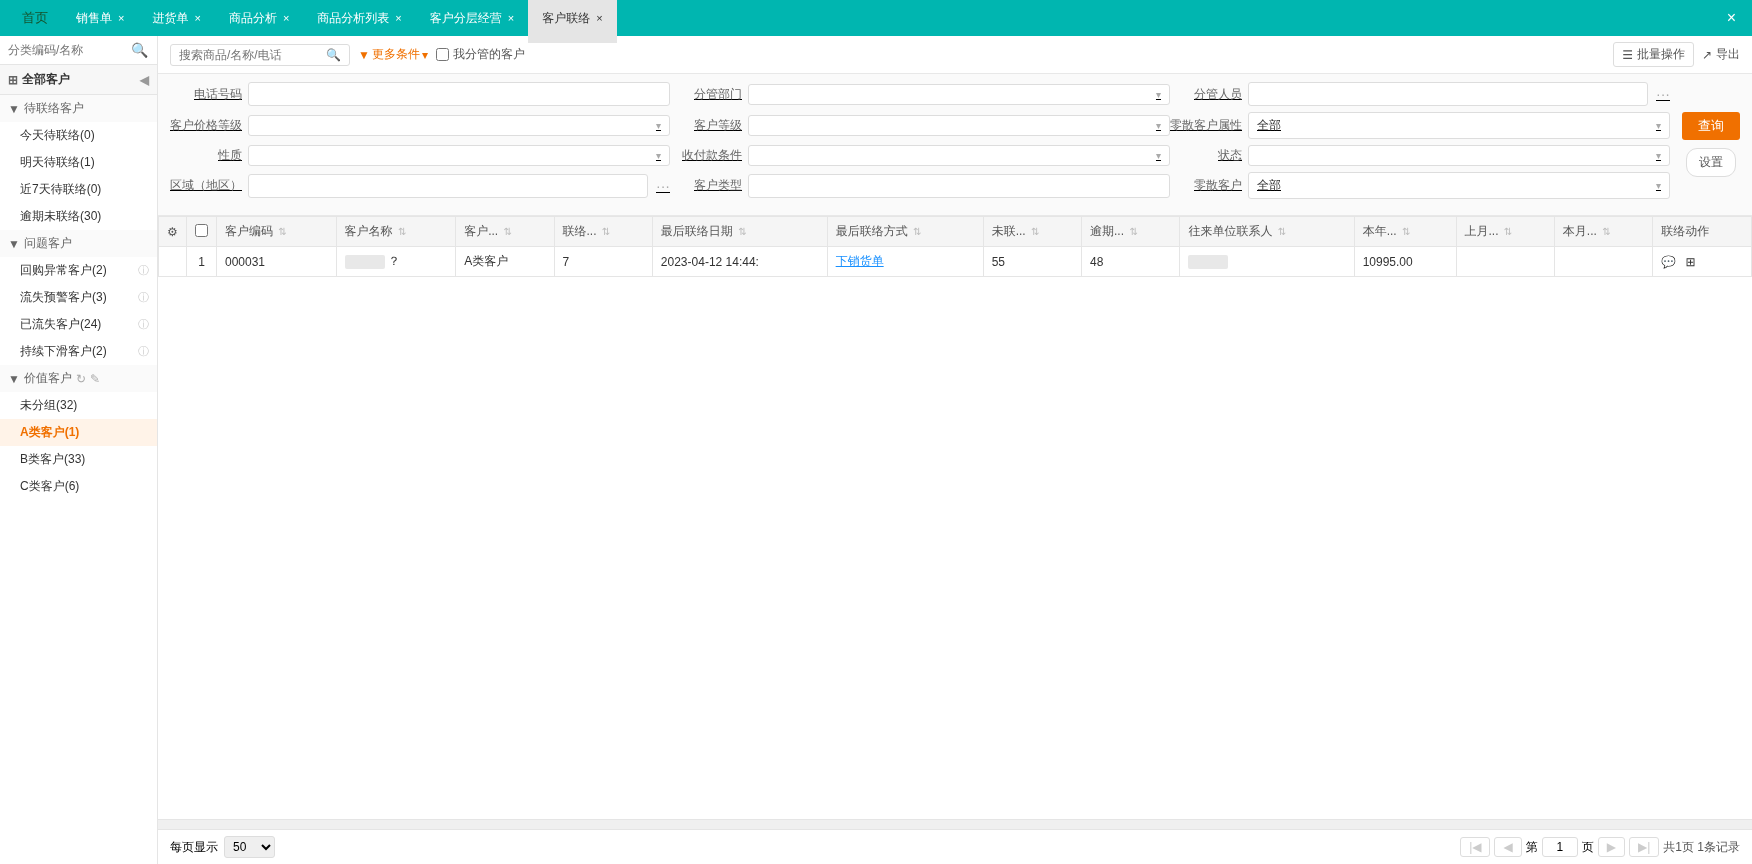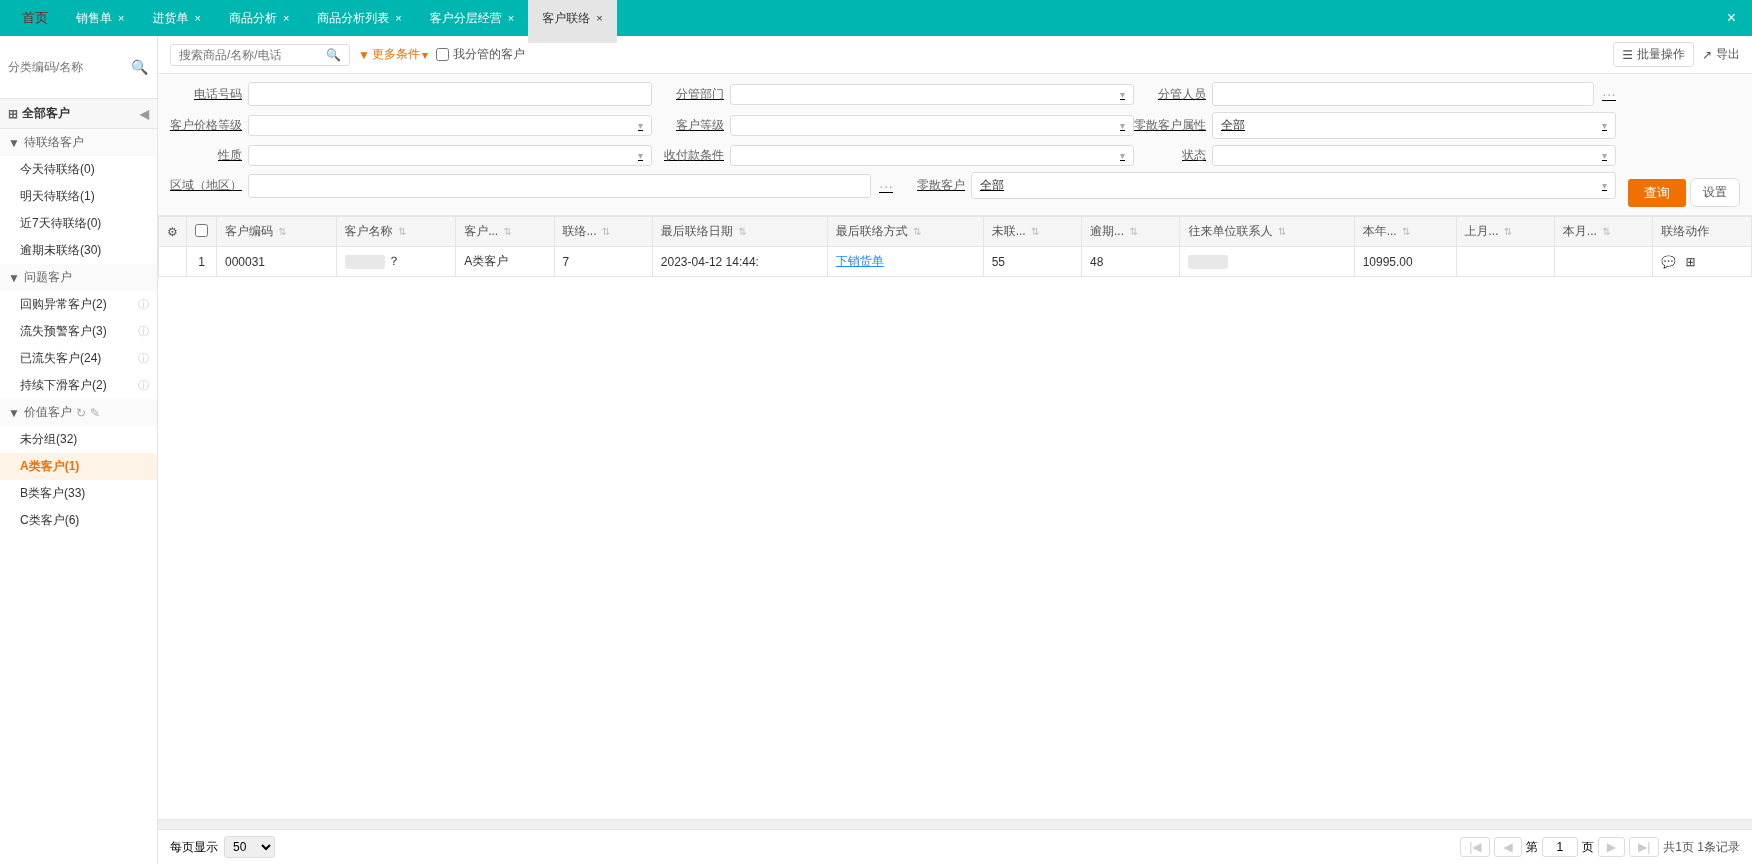--- a/index.html
+++ b/index.html
@@ -7,33 +7,33 @@
 
     
     .top-nav {
       display: flex; align-items: center; background: #00b6b0; height: 36px; padding: 0 8px;
     }
     .top-nav .nav-item {
       color: #fff; padding: 0 14px; height: 50px; display: flex; align-items: center; cursor: pointer; white-space: nowrap; font-size: 13px; position: relative;
     }
     .top-nav .nav-item.active { background: #e5e5e5; color: #333; border-radius: 4px 4px 0 0; }
     .top-nav .nav-item .close-x { margin-left: 6px; font-size: 11px; color: inherit; cursor: pointer; }
-    .top-nav .nav-home { color: #7f1d1d; font-size: 13px; padding: 0 14px; cursor: pointer; }
+    .top-nav .nav-home { color: #14532d; font-size: 13px; padding: 0 14px; cursor: pointer; }
     .top-nav .spacer { flex: 1; }
     .top-nav .close-win { color: #fff; font-size: 16px; cursor: pointer; padding: 0 8px; }
 
     
     .main-layout { display: flex; height: calc(864px - 36px); }
 
     
     .sidebar {
       width: 158px; background: #fff; border-right: 1px solid #e5e5e5; overflow-y: auto; flex-shrink: 0;
     }
     .sidebar-search {
-      display: flex; align-items: center; padding: 23px 8px; border-bottom: 1px solid #e5e5e5;
+      display: flex; align-items: center; padding: 6px 8px; border-bottom: 1px solid #e5e5e5;
     }
     .sidebar-search input {
       border: none; outline: none; width: 100%; font-size: 12px; color: #333;
     }
     .sidebar-search .search-icon { color: #aaa; font-size: 14px; cursor: pointer; }
     .sidebar-header {
       display: flex; align-items: center; padding: 6px 8px; font-weight: bold; color: #333; background: #f7f7f7; border-bottom: 1px solid #e5e5e5;
     }
     .sidebar-header .grid-icon { margin-right: 4px; color: #666; }
     .sidebar-header .collapse-icon { margin-left: auto; cursor: pointer; color: #999; }
@@ -82,23 +82,23 @@
     }
     .filter-select {
       border: 1px solid #ddd; border-radius: 3px; padding: 4px 8px; flex: 1; font-size: 12px; outline: none; background: #fff; color: #333; display: flex; align-items: center; justify-content: space-between; cursor: pointer;
     }
     .filter-select .chevron { color: #aaa; font-size: 10px; }
     .filter-dots { color: #aaa; font-size: 14px; cursor: pointer; margin-left: 2px; }
     .btn-query {
       background: #f07000; color: #fff; border: none; border-radius: 3px; padding: 5px 16px; cursor: pointer; font-size: 13px;
     }
     .btn-settings {
-      background: #fff; color: #555; border: 1px solid #ddd; border-radius: 6px; padding: 5px 12px; cursor: pointer; font-size: 12px; margin-top: 4px;
-    }
-    .filter-right-btns { display: flex; flex-direction: row; align-items: flex-end; justify-content: center; gap: 4px; padding-left: 12px; }
+      background: #fff; color: #555; border: 1px solid #ddd; border-radius: 11px; padding: 5px 12px; cursor: pointer; font-size: 12px; margin-top: 4px;
+    }
+    .filter-right-btns { display: flex; flex-direction: column; align-items: center; justify-content: center; gap: 4px; padding-left: 12px; }
 
     
     .table-wrapper { flex: 1; overflow: auto; }
     table { width: 100%; border-collapse: collapse; }
     thead tr { background: #f5f5f5; }
     th {
       border: 1px solid #e5e5e5; padding: 6px 8px; text-align: left; color: #555; font-weight: normal; white-space: nowrap; position: relative;
     }
     th .sort-icon { color: #bbb; font-size: 10px; margin-left: 2px; }
     td {
@@ -334,20 +334,24 @@
                 <span class="chevron">▾</span>
               </div>
             </div>
           </div>
 
           <div class="filter-row">
             <div class="filter-cell">
               <span class="filter-label">区域（地区）</span>
               <input class="filter-input" style="flex: 1 1 0%;">
               <span class="filter-dots">···</span>
+            </div>
+            <div class="filter-cell">
+              <span class="filter-label">客户类型</span>
+              <input class="filter-input" style="">
             </div>
             <div class="filter-cell">
               <span class="filter-label">零散客户</span>
               <div class="filter-select">
                 <span>全部</span>
                 <span class="chevron">▾</span>
               </div>
             </div>
           </div>
         </div>

